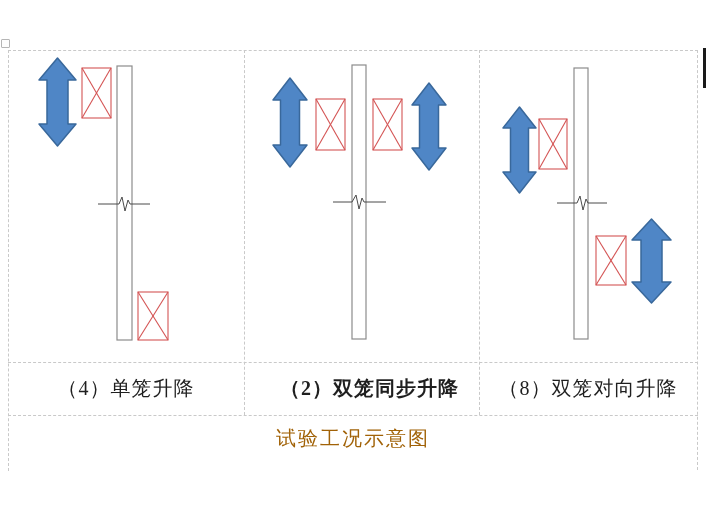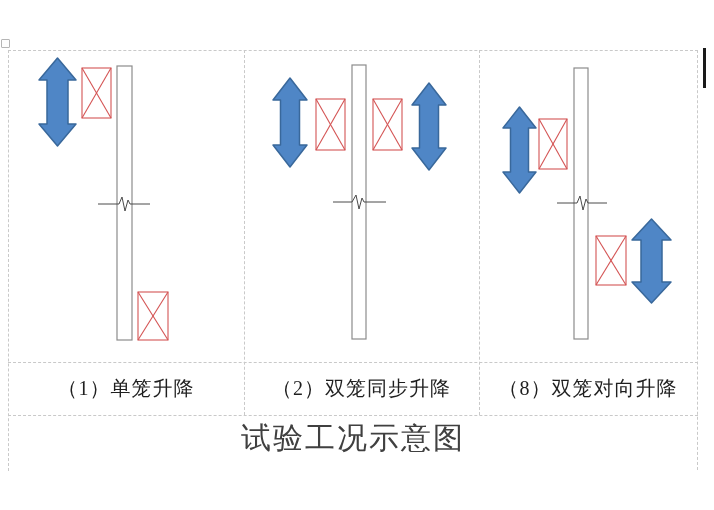--- a/index.html
+++ b/index.html
@@ -5,21 +5,21 @@
   html,body{margin:0;padding:0;background:#ffffff;}
   .page{position:relative;width:714px;height:510px;background:#ffffff;overflow:hidden;
         font-family:"Liberation Serif","DejaVu Serif",serif;}
   .gridline{position:absolute;pointer-events:none;}
   .gl-h{border-top:1px dashed #c9c9c9;height:0;}
   .gl-v{border-left:1px dashed #c9c9c9;width:0;}
   .diagram-svg{position:absolute;left:0;top:0;width:714px;height:510px;}
   .cell-caption{position:absolute;display:flex;align-items:center;justify-content:center;
         font-size:20px;letter-spacing:1px;color:#1f1f1f;white-space:nowrap;}
   .table-title{position:absolute;display:flex;align-items:center;justify-content:center;
-        font-size:30px;letter-spacing:2px;color:#404040;white-space:nowrap;text-align:center;}
+        font-size:20px;letter-spacing:2px;color:#a16207;white-space:nowrap;text-align:center;}
   .move-handle{position:absolute;left:1px;top:39px;width:7px;height:7px;
         border:1px solid #b5b5b5;border-radius:1px;background:#fdfdfd;}
   .text-cursor{position:absolute;left:703px;top:48px;width:3px;height:40px;background:#1a1a1a;}
   .rail{stroke-width:1.2;}
   .cage{stroke-width:1.1;}
   .arrow{stroke-width:1.5;stroke-linejoin:round;}
   .breakmark{stroke-width:1;fill:none;}
 </style>
 </head>
 <body>
@@ -77,19 +77,19 @@
     </g>
     <path class="breakmark" d="M557 203 L577 203 L580 196 L583 210 L586 199 L588 203 L607 203" stroke="#4a4a4a"></path>
     <g stroke="#d45454" fill="none">
       <rect class="cage" x="596" y="236" width="30" height="49"></rect>
       <line class="cage" x1="596" y1="236" x2="626" y2="285"></line>
       <line class="cage" x1="626" y1="236" x2="596" y2="285"></line>
     </g>
     <polygon class="arrow" points="651.5,219 671,240 662,240 662,282 671,282 651.5,303 632,282 641,282 641,240 632,240" fill="#4f86c6" stroke="#39689b"></polygon>
   </svg>
 
-  <div class="cell-caption" style="left:8px;top:364px;width:236px;height:49px;">（1）单笼升降</div>
-  <div class="cell-caption" style="left:244px;top:364px;width:235px;height:49px;">（2）双笼同步升降</div>
+  <div class="cell-caption" style="left:8px;top:364px;width:236px;height:49px;">（4）单笼升降</div>
+  <div class="cell-caption" style="left:252px;top:364px;width:235px;height:49px;font-weight:bold;">（2）双笼同步升降</div>
   <div class="cell-caption" style="left:479px;top:364px;width:218px;height:49px;">（8）双笼对向升降</div>
 
   <div class="table-title" style="left:8px;top:417px;width:690px;height:42px;">试验工况示意图</div>
 
 </div>
 
 </body></html>

